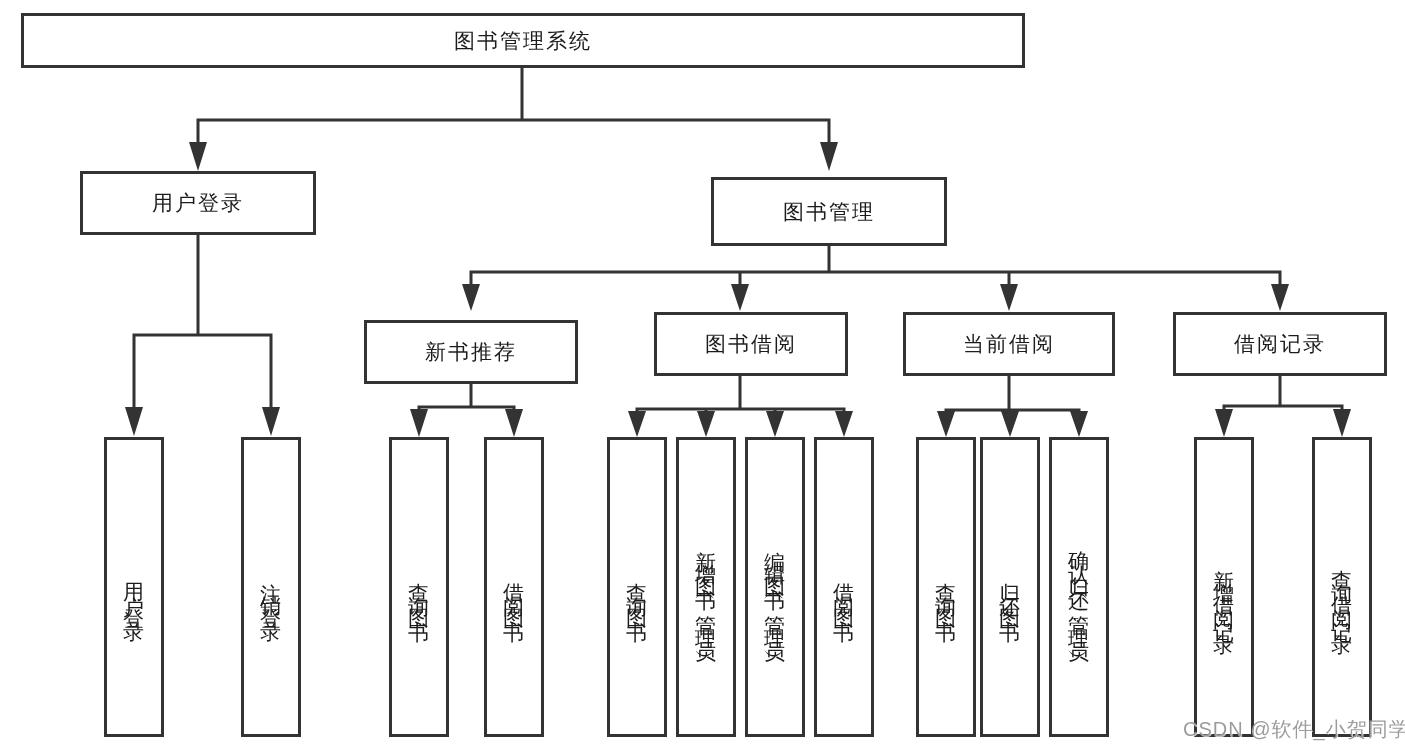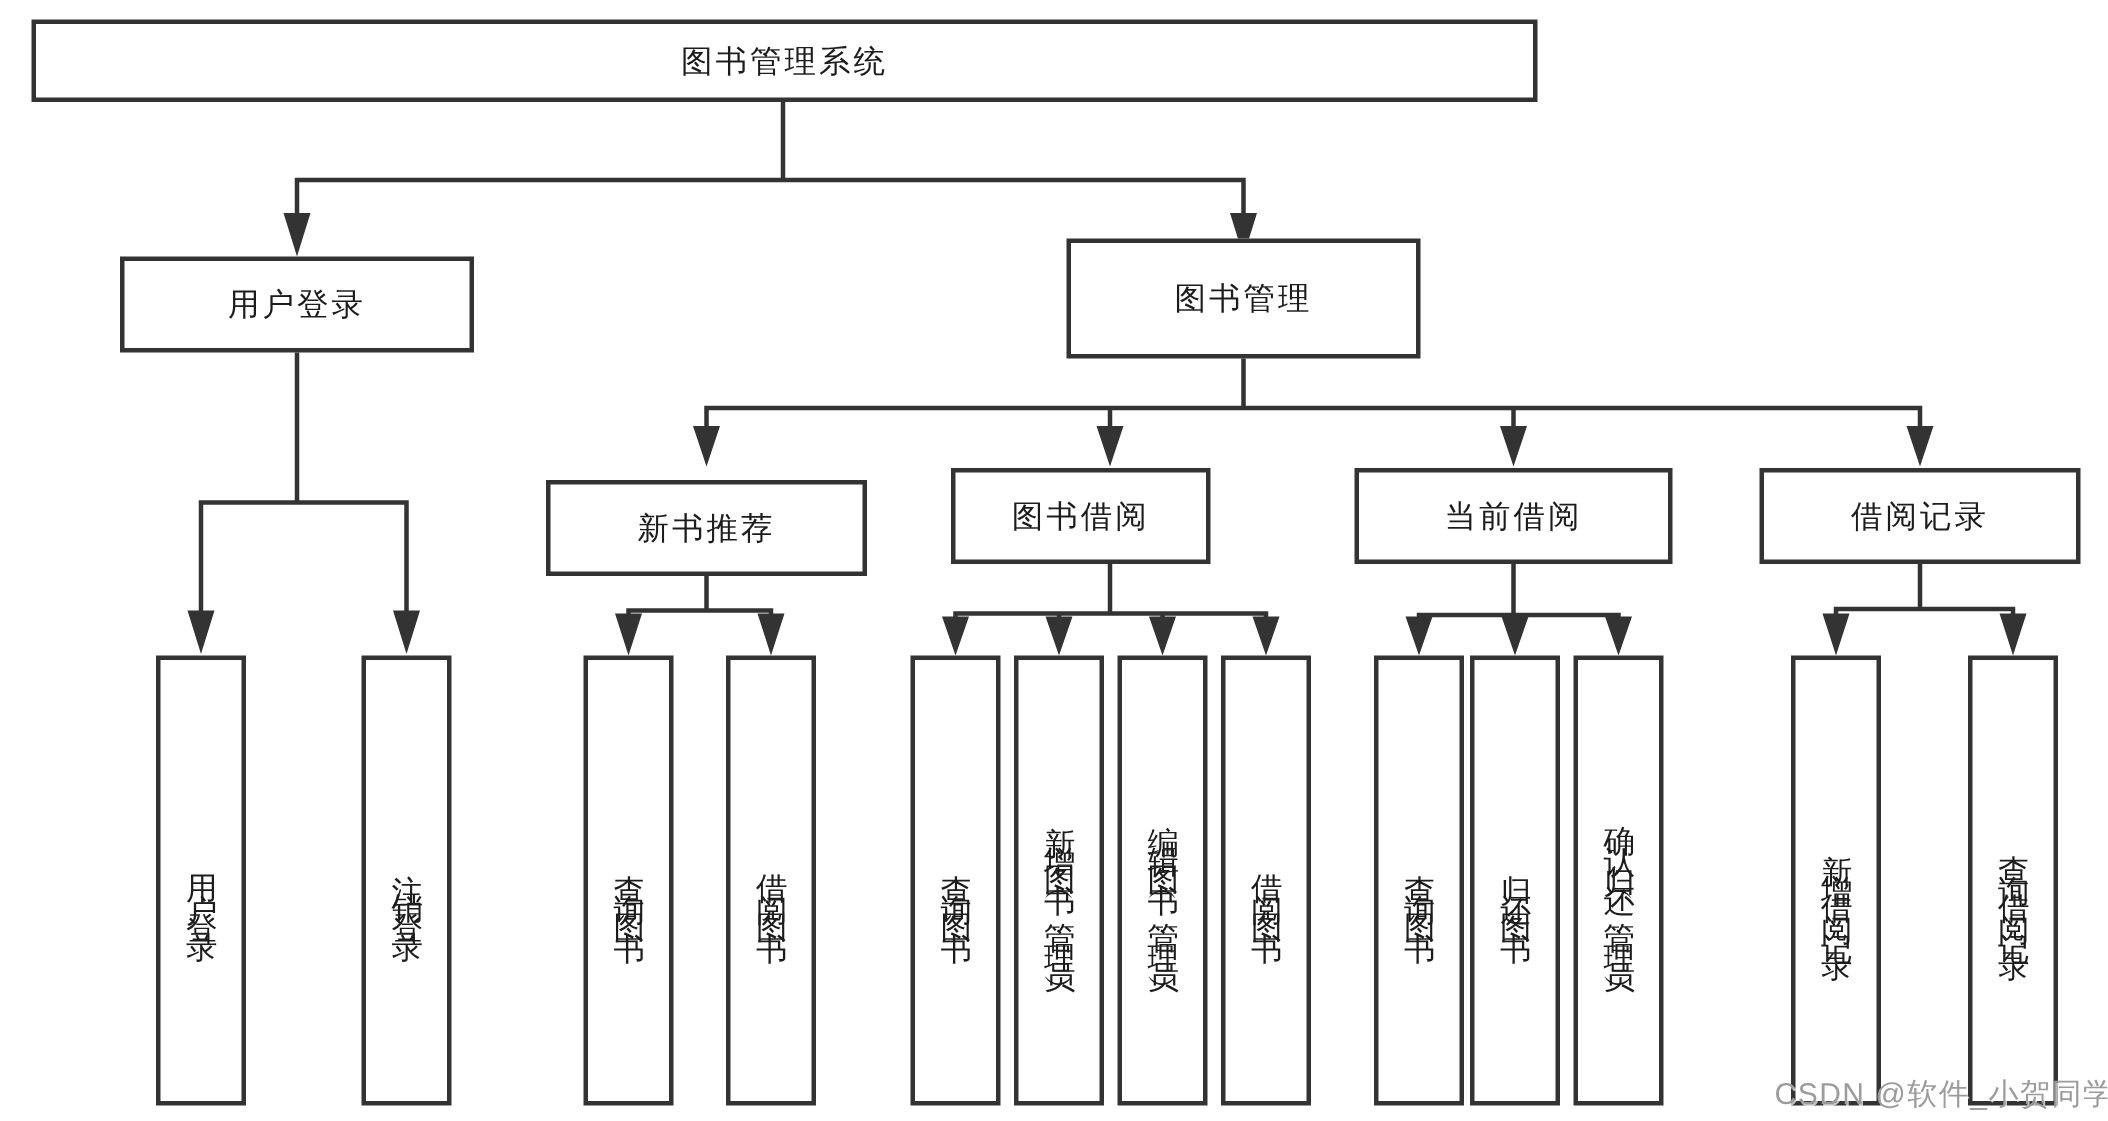--- a/index.html
+++ b/index.html
@@ -77,24 +77,24 @@
       M628,411 L646,411 L637,437 Z  M697,411 L715,411 L706,437 Z
       M766,411 L784,411 L775,437 Z  M835,411 L853,411 L844,437 Z
       M937,411 L955,411 L946,437 Z  M1001,411 L1019,411 L1010,437 Z
       M1070,411 L1088,411 L1079,437 Z
       M1215,409 L1233,409 L1224,437 Z  M1333,409 L1351,409 L1342,437 Z"></path>
   </svg>
 
   <div class="node" style="left:21px;top:13px;width:1004px;height:55px">图书管理系统</div>
 
   <div class="node" style="left:80px;top:171px;width:236px;height:64px">用户登录</div>
-  <div class="node" style="left:711px;top:159px;width:236px;height:80px">图书管理</div>
+  <div class="node" style="left:711px;top:177px;width:236px;height:69px">图书管理</div>
 
   <div class="node" style="left:364px;top:320px;width:214px;height:64px">新书推荐</div>
-  <div class="node" style="left:634px;top:312px;width:173px;height:64px">图书借阅</div>
+  <div class="node" style="left:654px;top:312px;width:194px;height:64px">图书借阅</div>
   <div class="node" style="left:1173px;top:312px;width:214px;height:64px">借阅记录</div>
   <div class="node" style="left:903px;top:312px;width:212px;height:64px">当前借阅</div>
 
   <div class="node v" style="left:104px;top:437px;width:60px;height:300px">用户登录</div>
   <div class="node v" style="left:241px;top:437px;width:60px;height:300px">注销登录</div>
 
   <div class="node v" style="left:389px;top:437px;width:60px;height:300px">查询图书</div>
   <div class="node v" style="left:484px;top:437px;width:60px;height:300px">借阅图书</div>
 
   <div class="node v" style="left:607px;top:437px;width:60px;height:300px">查询图书</div>

